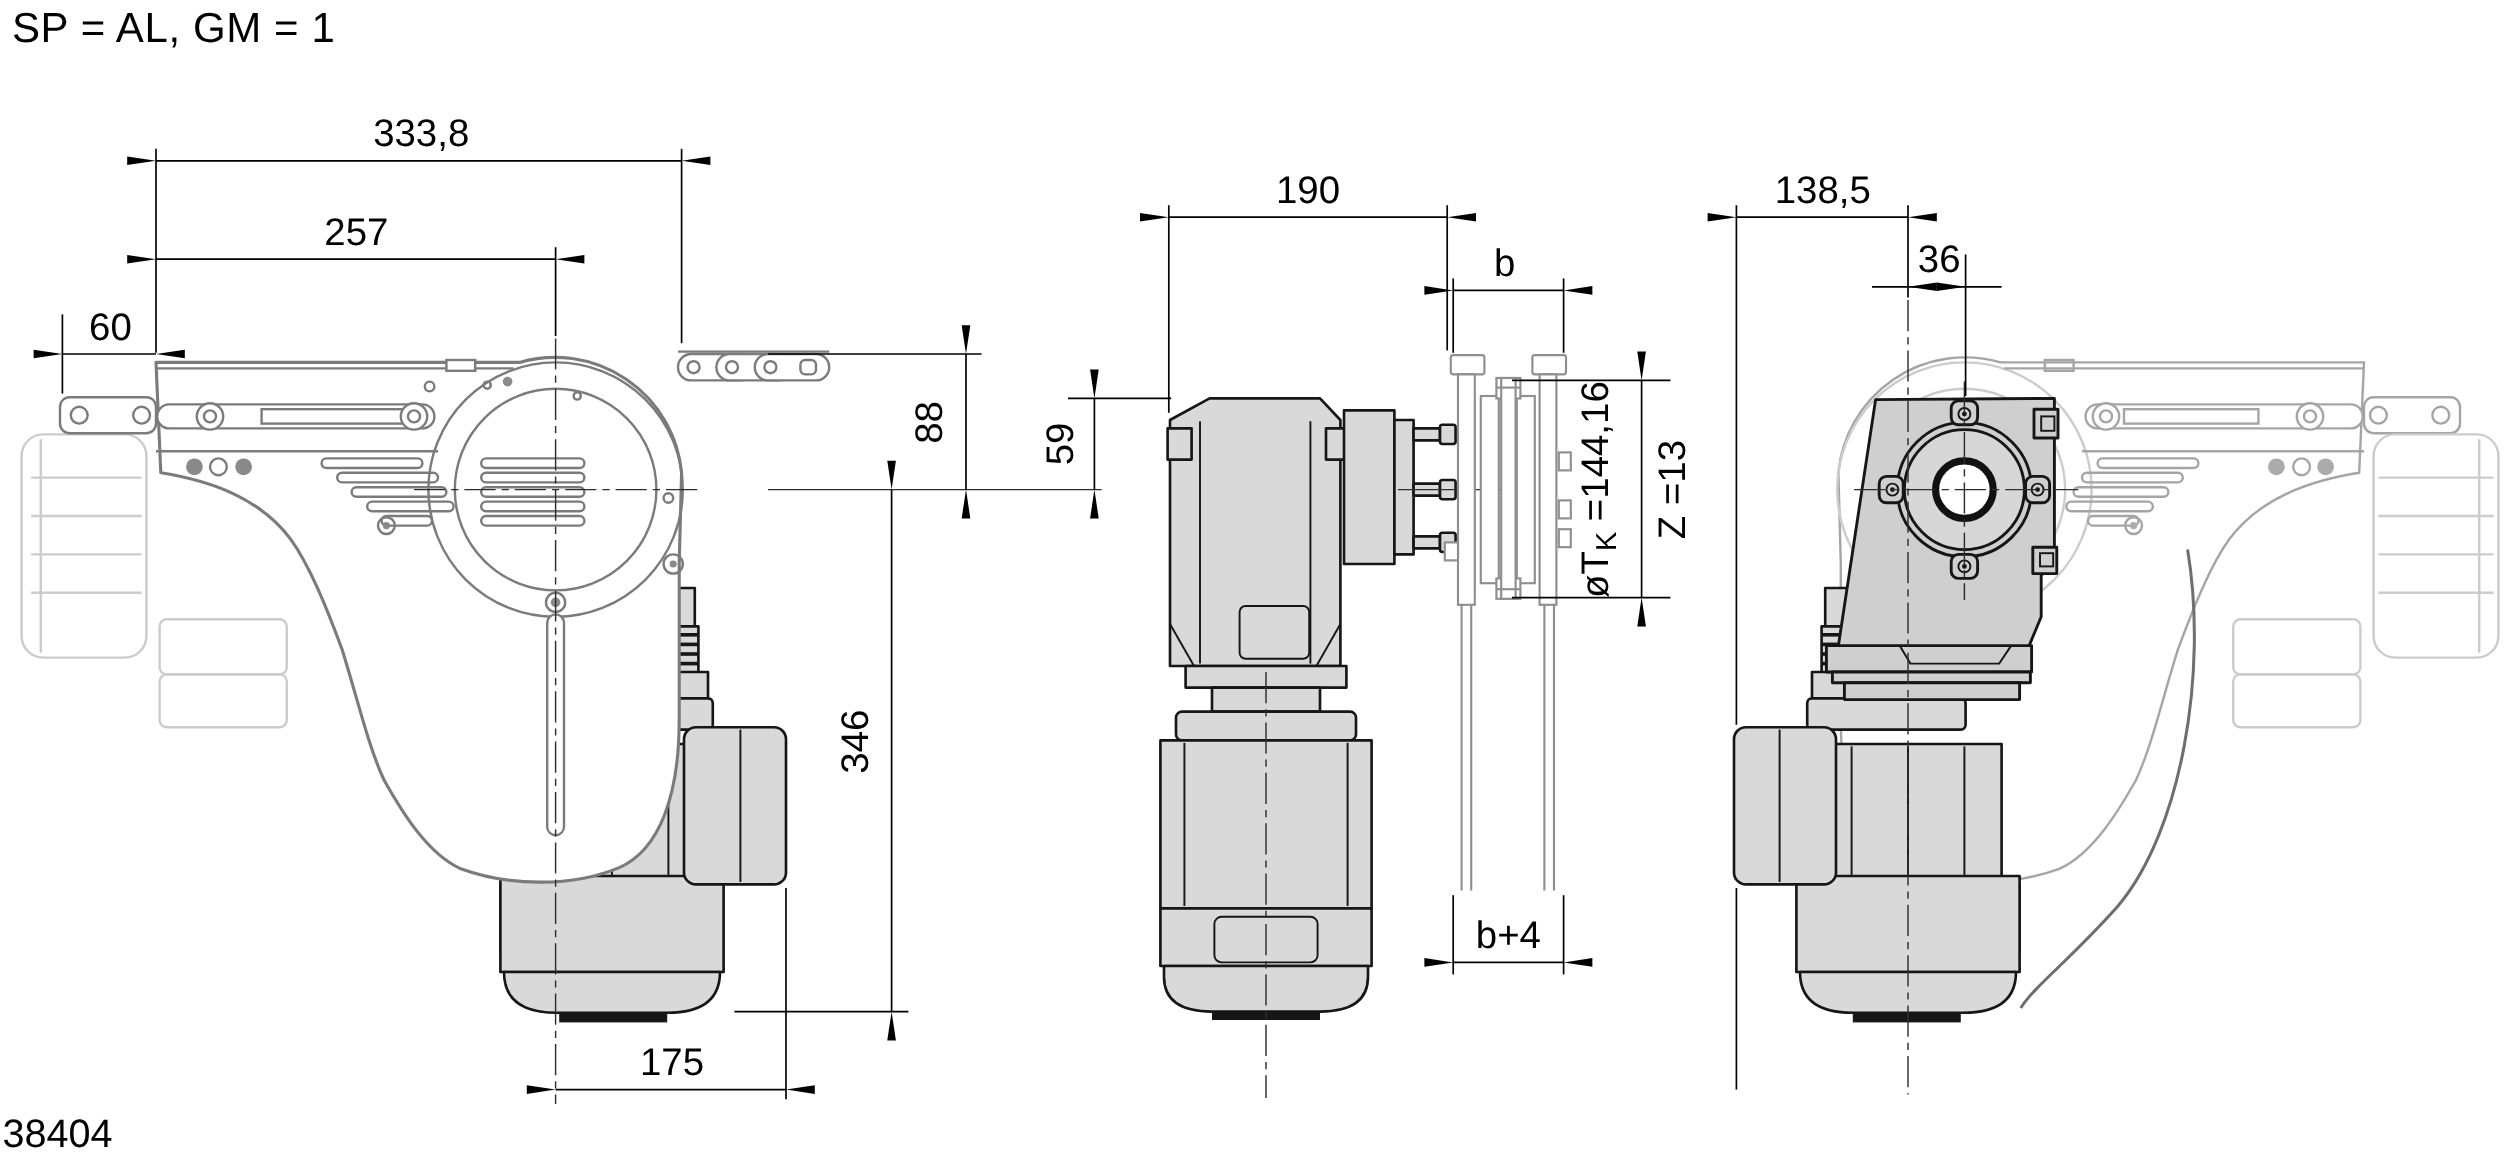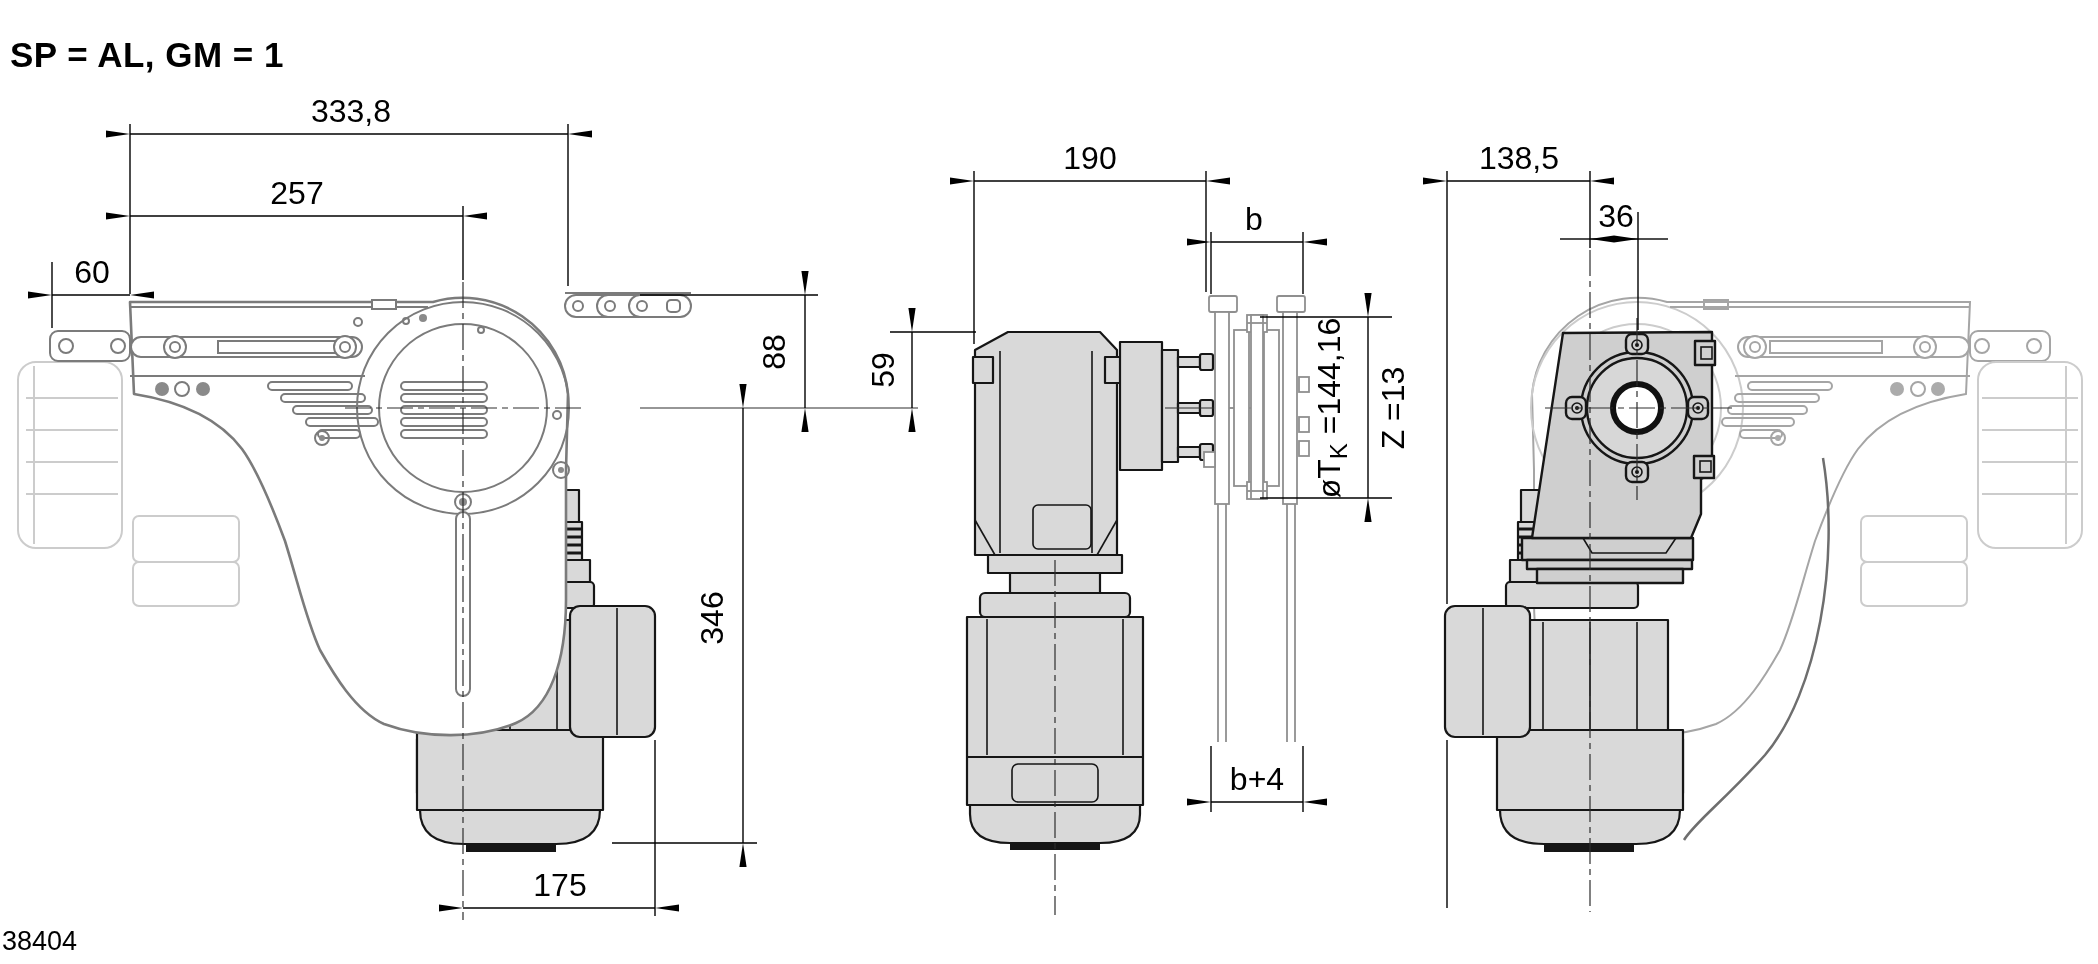--- a/index.html
+++ b/index.html
@@ -1,18 +1,18 @@
 <!DOCTYPE html>
 <html><head>
 <meta charset="utf-8">
 <style>
   html,body{margin:0;padding:0;background:#fff;}
   body{width:2098px;height:964px;position:relative;font-family:"Liberation Sans",sans-serif;}
-  .ttl{position:absolute;left:10px;top:4px;font-size:35px;font-weight:bold;letter-spacing:.5px;color:#000;white-space:pre;margin-top:31px;}
-  .fig{position:absolute;left:2px;top:926px;font-size:27px;color:#000;}
+  .ttl{position:absolute;left:10px;top:4px;font-size:35px;font-weight:normal;letter-spacing:.5px;color:#000;white-space:pre;}
+  .fig{position:absolute;left:2px;top:926px;font-size:33px;color:#000;}
   svg{position:absolute;left:0;top:0;}
   .cov{fill:#fff;stroke:#7b7b7b;stroke-width:2.6;stroke-linejoin:round;}
   .cv2{fill:none;stroke:#7b7b7b;stroke-width:2;}
   .cv2f{fill:#fff;stroke:#7b7b7b;stroke-width:2;}
   .blk{fill:#d9d9d9;stroke:#161616;stroke-width:2.2;stroke-linejoin:round;}
   .blk2{fill:#cfcfcf;stroke:#161616;stroke-width:2.4;stroke-linejoin:round;}
   .bln{fill:none;stroke:#161616;stroke-width:1.6;}
   .gh{fill:none;stroke:#cccccc;stroke-width:2;}
   .gh2{fill:none;stroke:#a5a5a5;stroke-width:2;}
   .gh2f{fill:#fff;stroke:#a5a5a5;stroke-width:2;}

